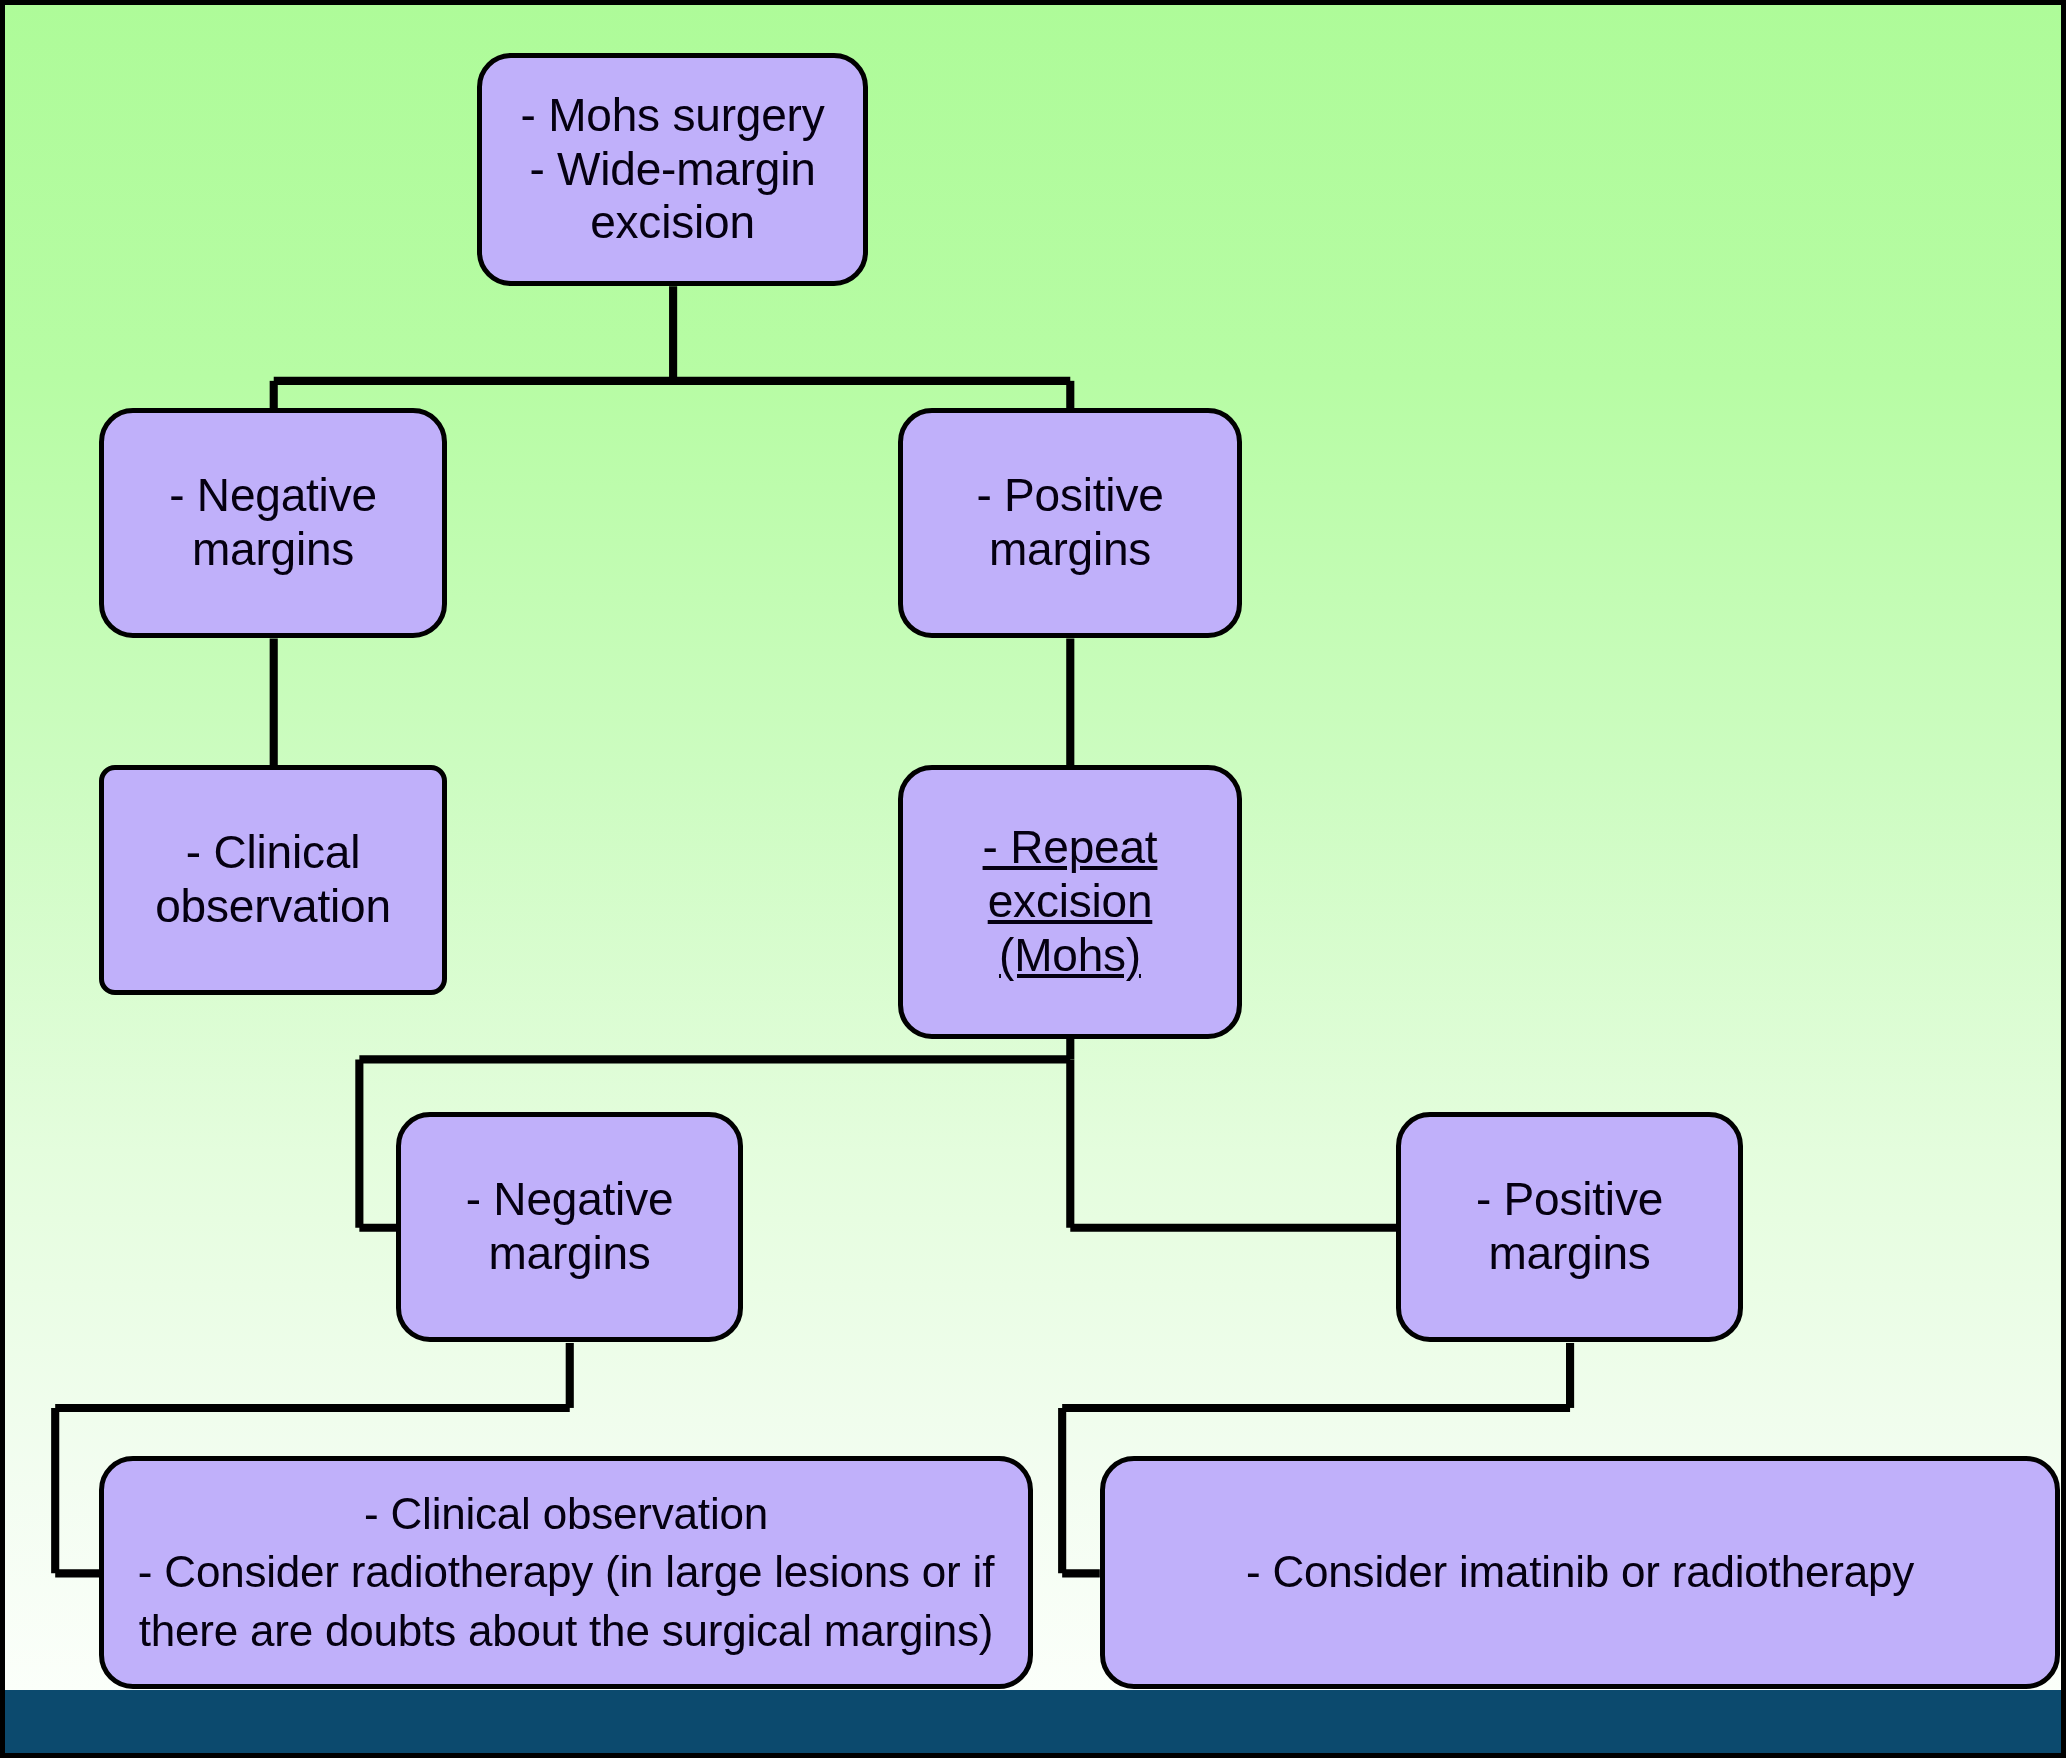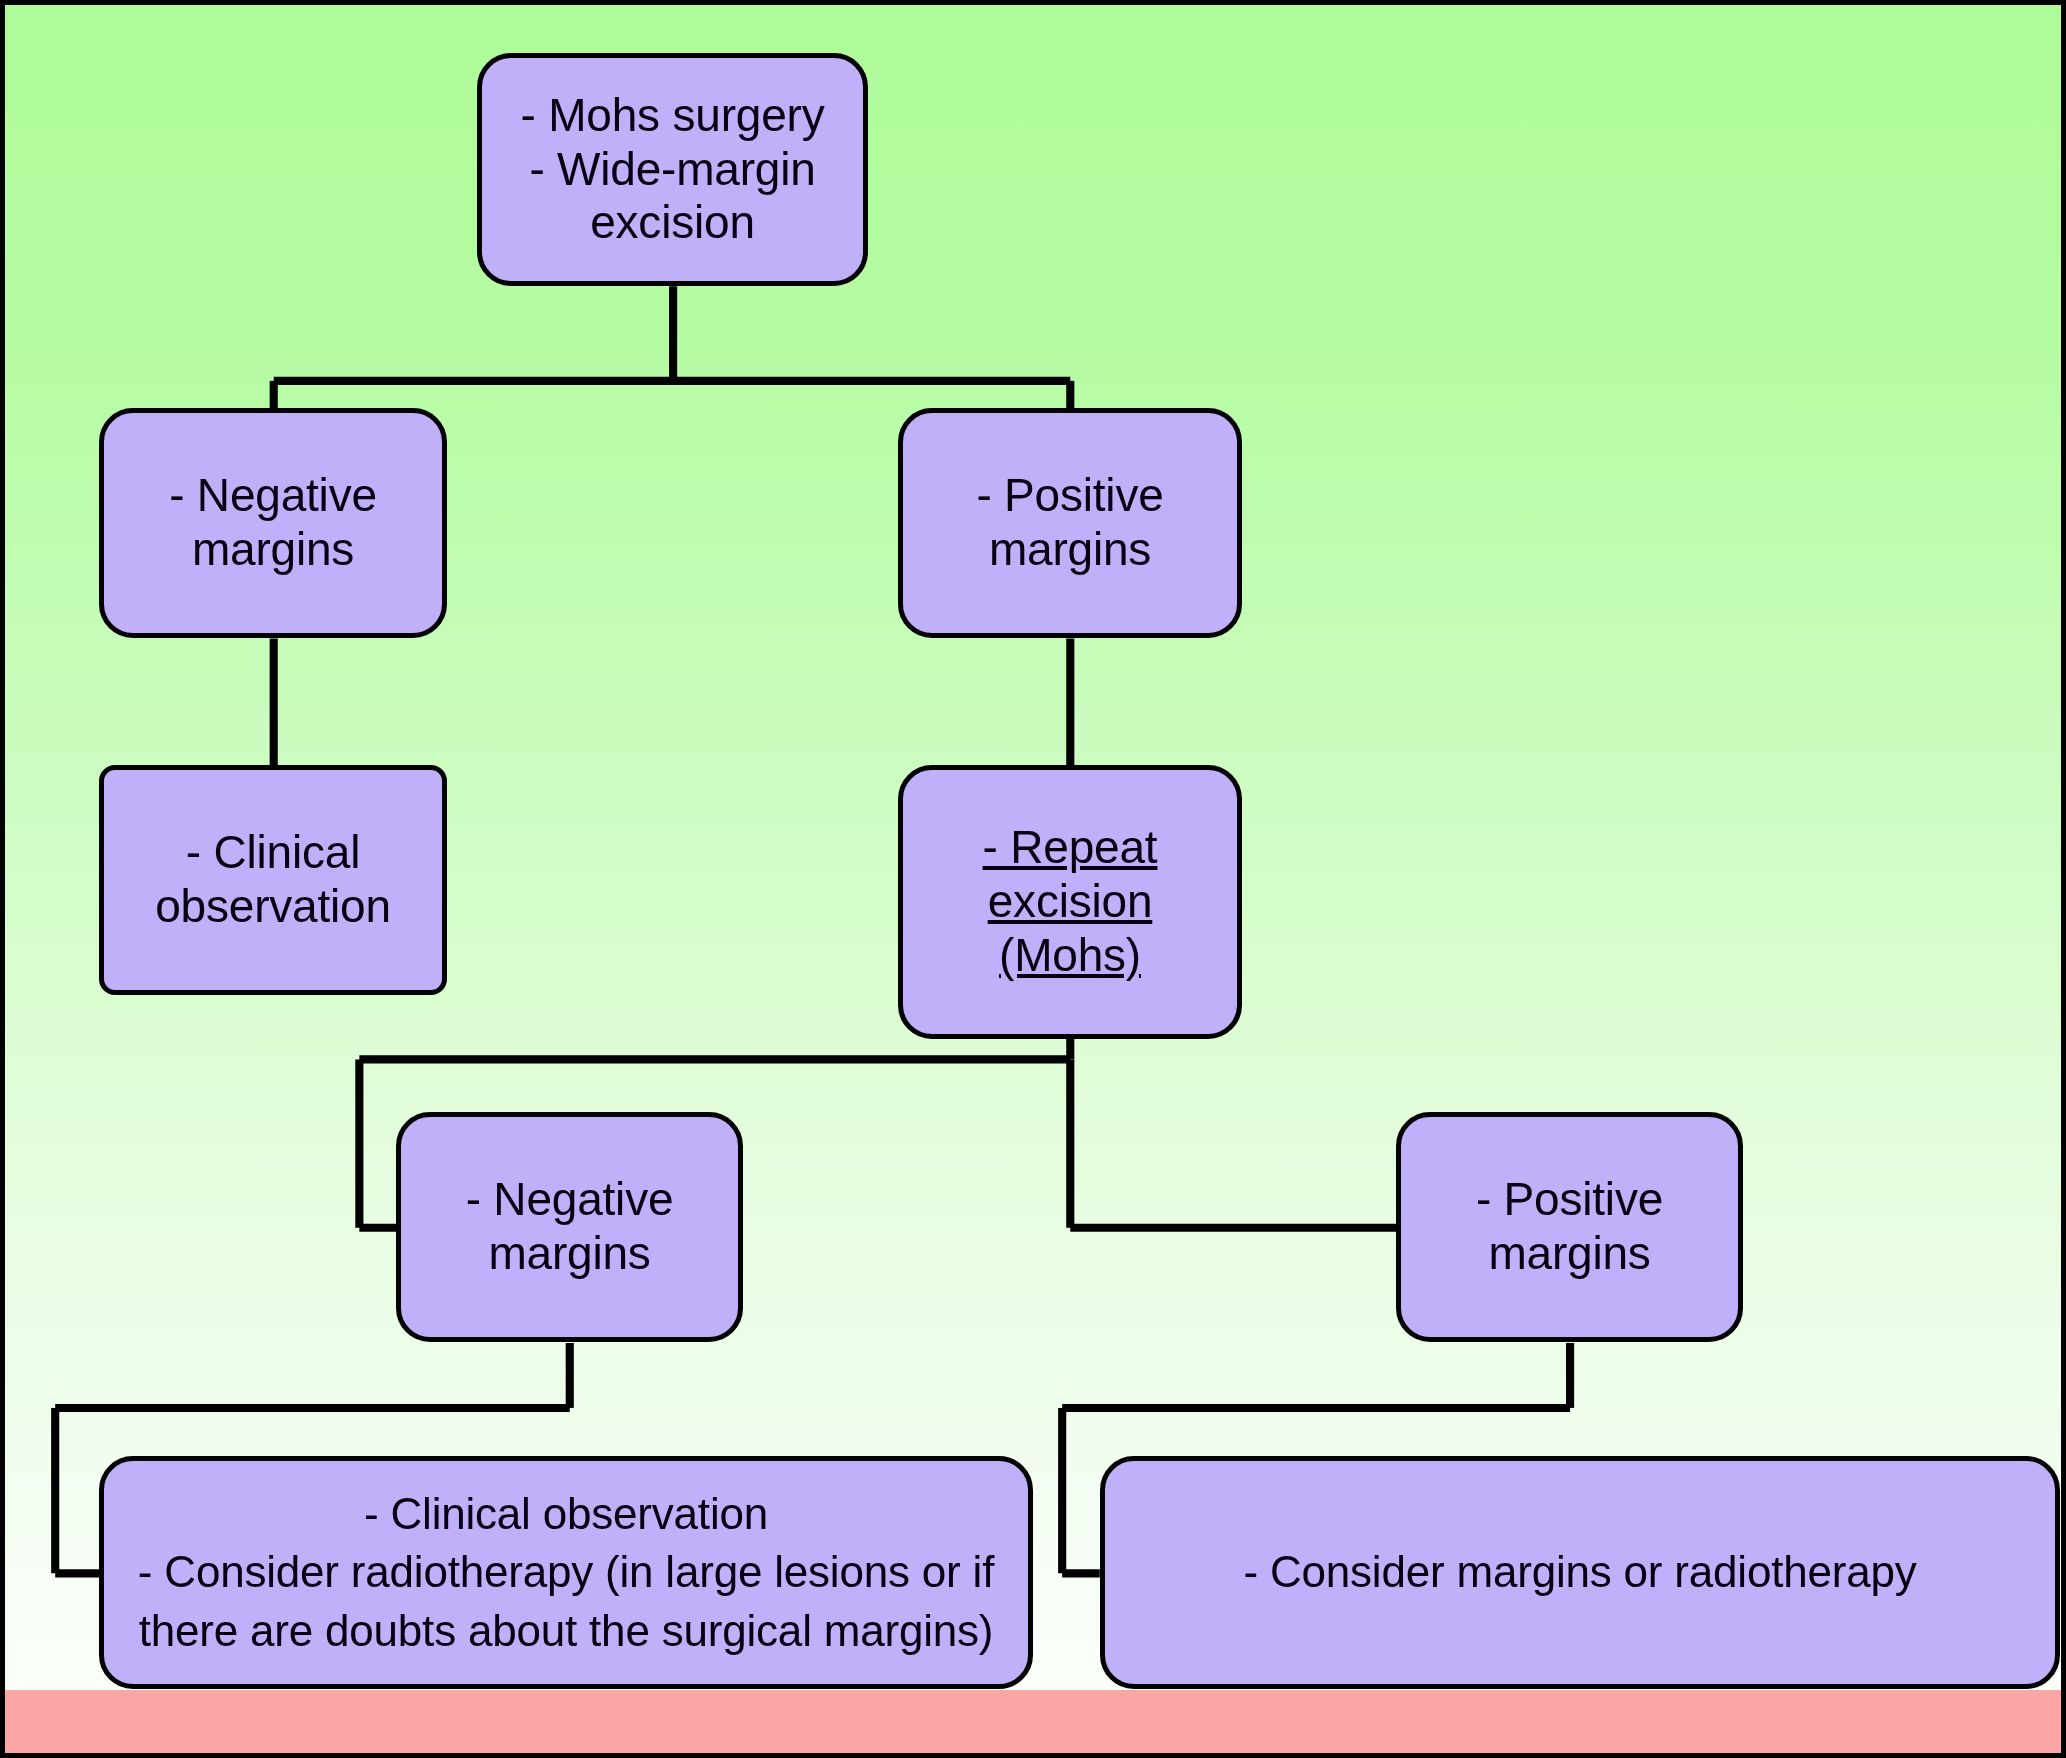--- a/index.html
+++ b/index.html
@@ -7,21 +7,21 @@
     padding: 0;
     background: #ffffff;
   }
   body {
     font-family: "Liberation Sans", sans-serif;
   }
   #canvas {
     position: relative;
     width: 2066px;
     height: 1758px;
-    background: #fca5a5;
+    background: #0c4a6e;
     box-sizing: border-box;
     border: 5.2px solid #000000;
     overflow: hidden;
   }
   #gradient-bg {
     position: absolute;
     left: 0;
     top: 0;
     width: 2056px;
     height: 1685px;
@@ -123,16 +123,16 @@
   <div class="node" id="node-neg2">- Negative
 margins</div>
 
   <div class="node" id="node-pos2">- Positive
 margins</div>
 
   <div class="node wide" id="node-bottomleft">- Clinical observation
 - Consider radiotherapy (in large lesions or if
   there are doubts about the surgical margins)</div>
 
-  <div class="node wide" id="node-bottomright">- Consider margins or radiotherapy</div>
+  <div class="node wide" id="node-bottomright">- Consider imatinib or radiotherapy</div>
 
 </div>
 
 
 </body></html>

